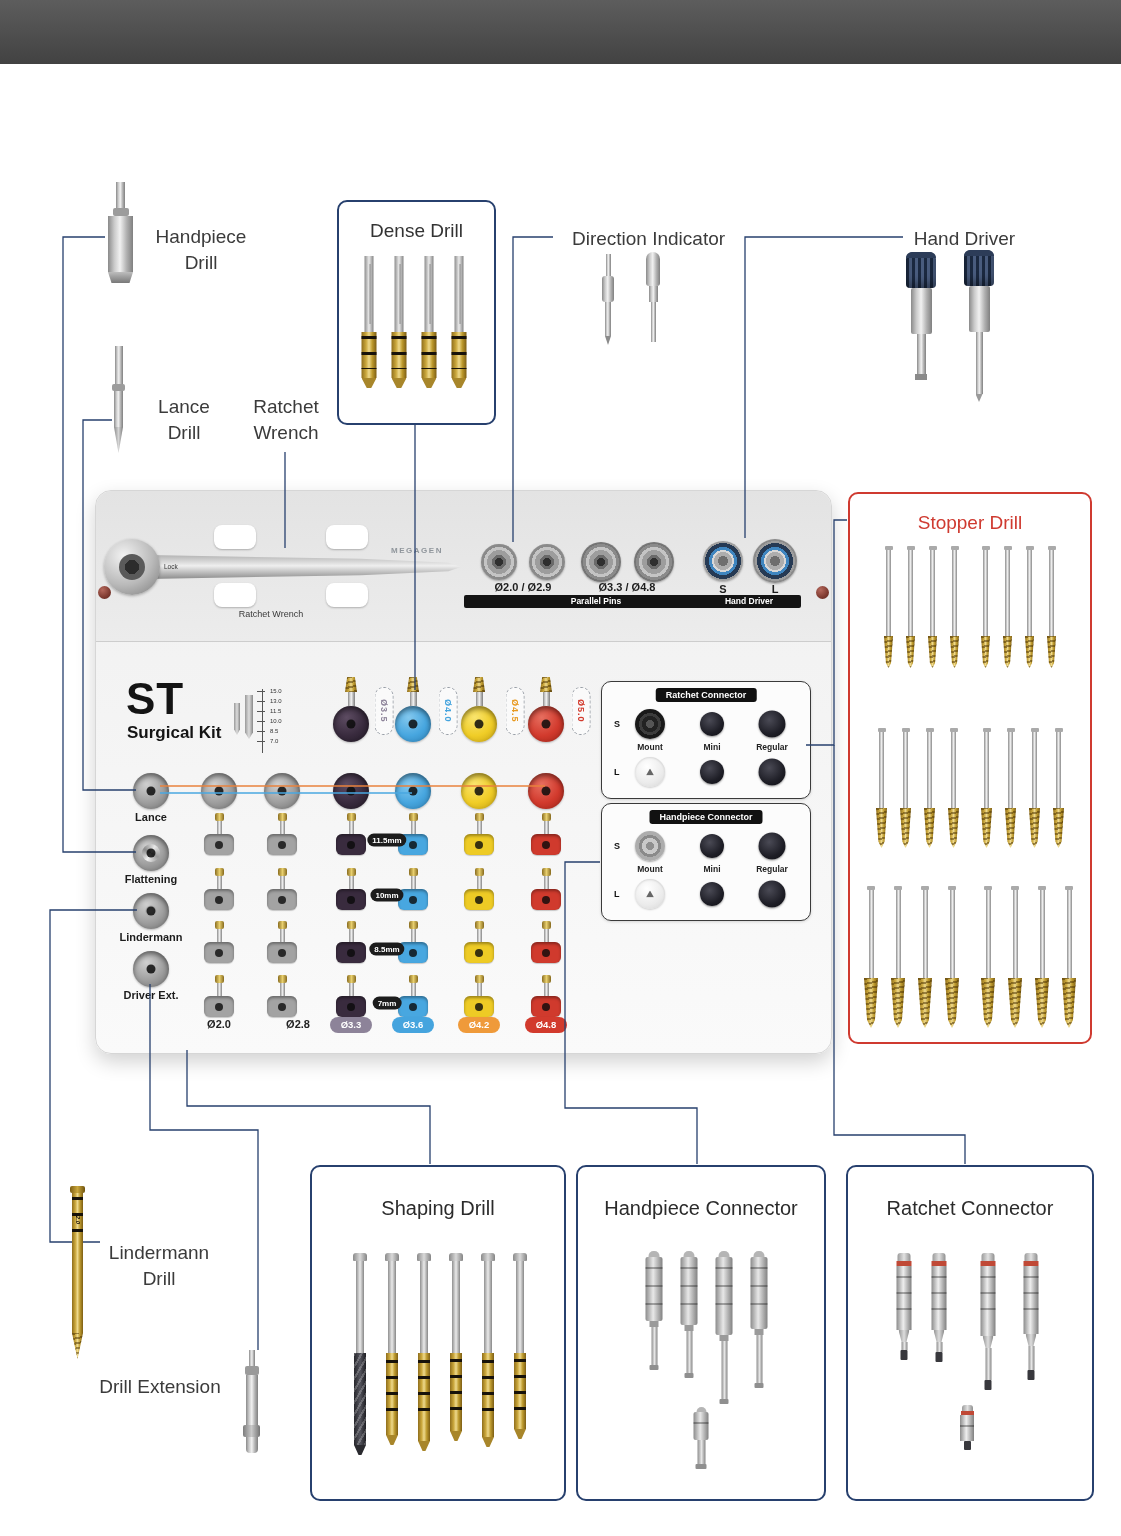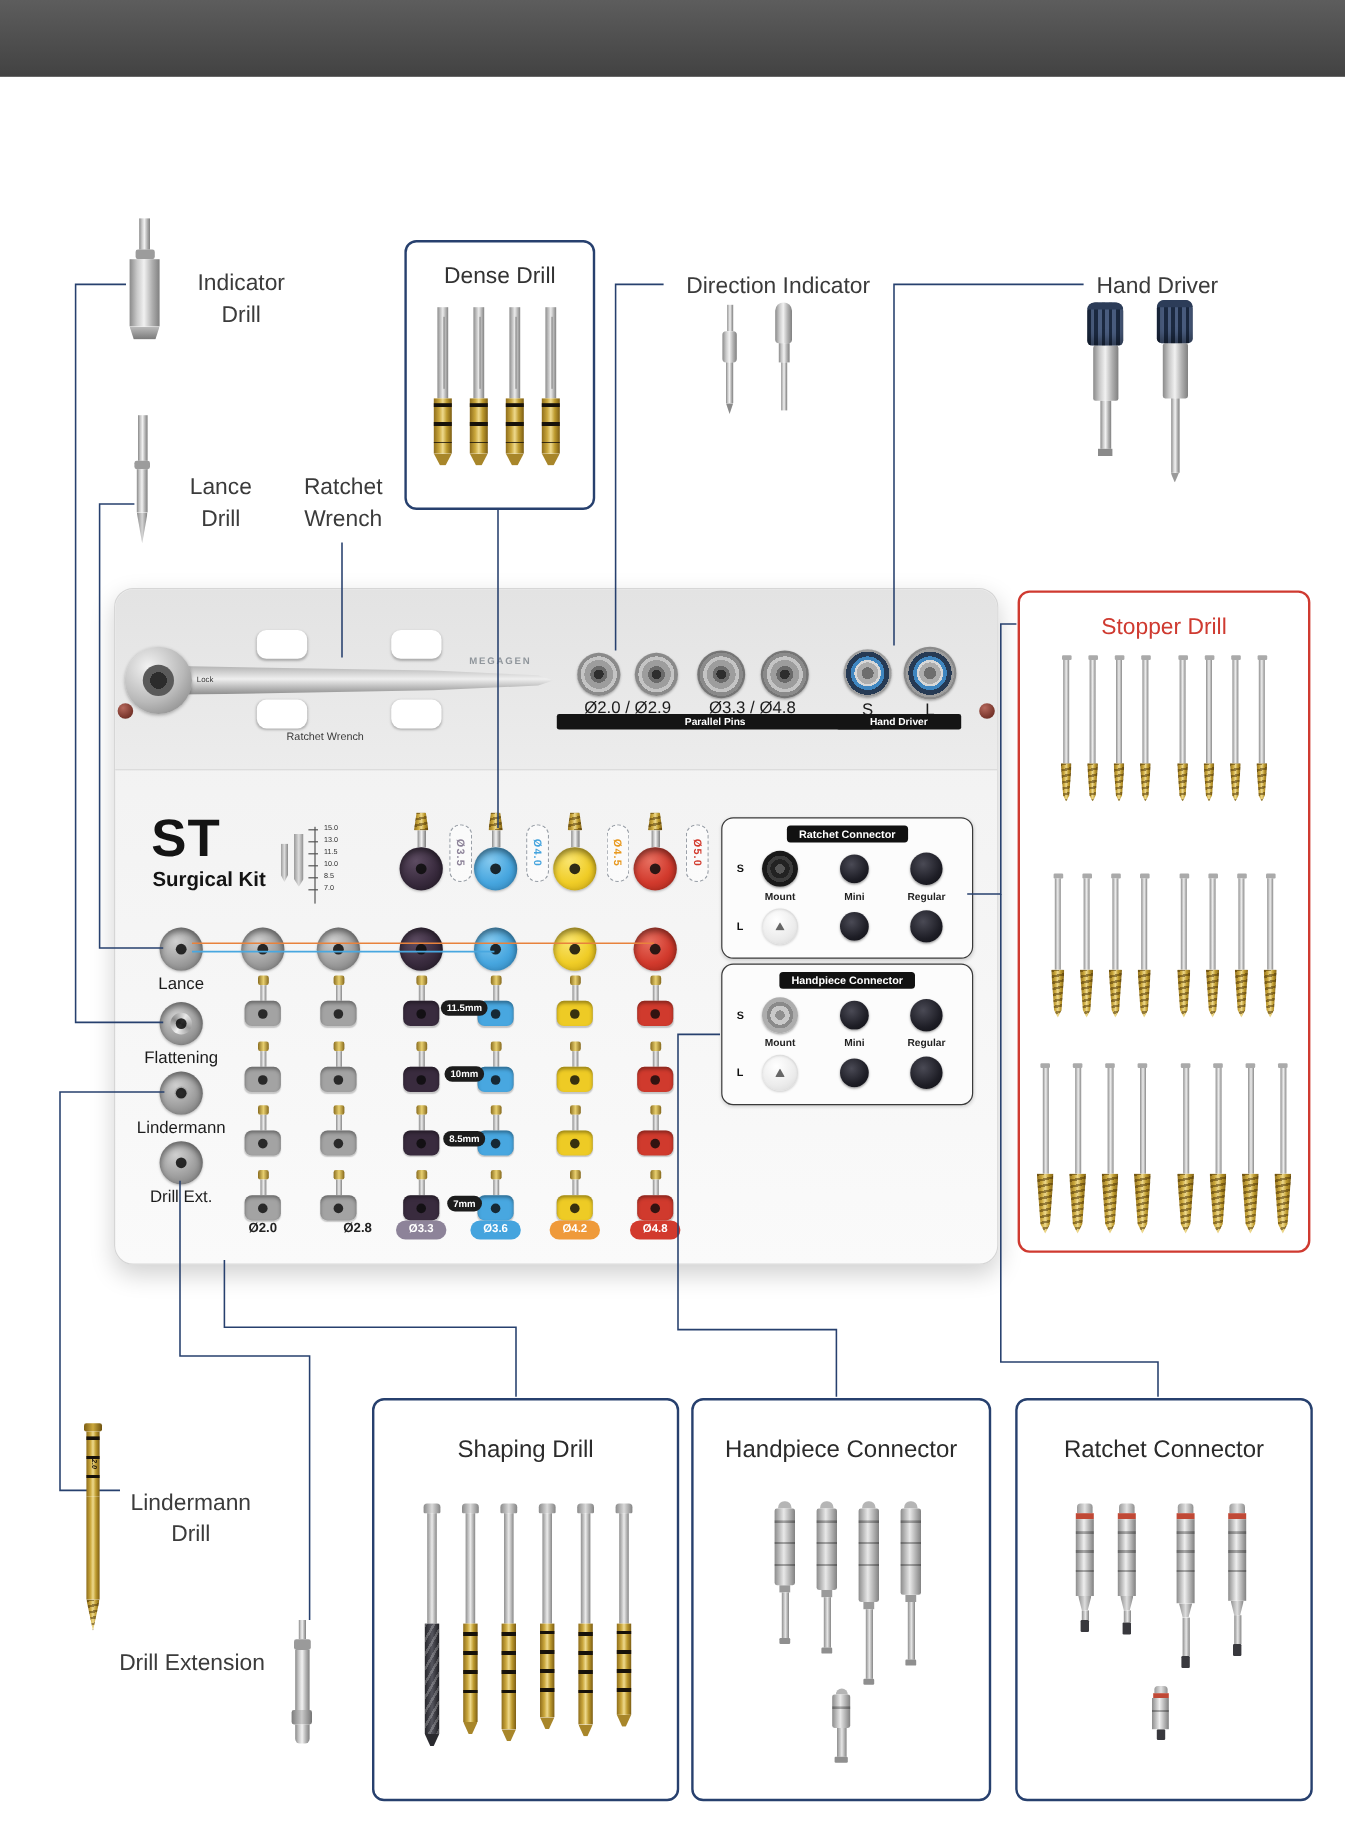--- a/index.html
+++ b/index.html
@@ -38,21 +38,21 @@
   .clip{position:absolute;width:42px;height:24px;background:#fff;border-radius:8px;box-shadow:0 1px 2px rgba(0,0,0,.25)}
   .wr-handle{position:absolute;left:52px;top:64px;width:313px;height:24px;background:linear-gradient(180deg,#b3b3b3,#efefef 45%,#8c8c8c);clip-path:polygon(0% 0%,68% 16%,96% 32%,100% 50%,96% 68%,68% 84%,0% 100%)}
   .wr-head{position:absolute;left:8px;top:48px;width:56px;height:56px;border-radius:50%;background:radial-gradient(circle at 35% 30%,#f2f2f2,#b9b9b9 55%,#7a7a7a);box-shadow:0 1px 3px rgba(0,0,0,.3)}
   .wr-head::after{content:"";position:absolute;left:50%;top:50%;transform:translate(-50%,-50%);width:26px;height:26px;border-radius:50%;background:radial-gradient(circle,#2c2c2c 0 7px,#5a5a5a 7px)}
   .wr-lock{position:absolute;left:68px;top:72px;font-size:6.5px;color:#333;z-index:3}
   .wr-cap{position:absolute;left:110px;top:118px;width:130px;text-align:center;font-size:9px;color:#3a3a3a;z-index:3}
   .brand{position:absolute;left:286px;top:55px;width:70px;text-align:center;font-size:8px;font-weight:700;letter-spacing:1.5px;color:#90969c;z-index:3}
   .pos{position:absolute;transform:translate(-50%,-50%);z-index:3}
   .pin{border-radius:50%;background:radial-gradient(circle,#2e2e2e 0 4px,#6a6a6a 4px 7px,#9d9d9d 7px 12px,#c4c4c4 12px 15px,#8a8a8a 15px 18px,#757575 18px);box-shadow:0 1px 2px rgba(0,0,0,.3)}
   .hdpin{border-radius:50%;background:radial-gradient(circle,#6e6e6e 0 5px,#adadad 5px 9px,#d8d8d8 9px 11px,#3f86c0 11px 14px,#263a54 14px 18px,#9d9d9d 18px 20px,#8a8a8a 20px);box-shadow:0 1px 2px rgba(0,0,0,.3)}
-  .tinyb{position:absolute;transform:translateX(-50%);font-size:14px;font-weight:400;color:#1c1c1c;z-index:3;white-space:nowrap}
+  .tinyb{position:absolute;transform:translateX(-50%);font-size:11px;font-weight:700;color:#1c1c1c;z-index:3;white-space:nowrap}
   .blackbar{position:absolute;height:13px;background:#141414;color:#fff;font-size:8.5px;font-weight:700;text-align:center;line-height:13px;border-radius:2px;z-index:3}
   .knobr{position:absolute;width:13px;height:13px;border-radius:50%;background:radial-gradient(circle at 35% 30%,#b5685c,#7e3a30 60%,#5c241c)}
   .st-logo{position:absolute;left:30px;top:186px;font-size:44px;font-weight:900;color:#141414;letter-spacing:1px;line-height:1;z-index:3}
   .st-logo2{position:absolute;left:31px;top:232px;font-size:17px;font-weight:700;color:#141414;z-index:3}
   .gauge{position:absolute;left:130px;top:196px;width:72px;height:80px;z-index:3}
   .g-axis{position:absolute;left:36px;top:2px;height:64px;border-left:1px solid #555}
   .tk{position:absolute;left:31px;width:8px;border-top:1px solid #555}
   .gauge span{position:absolute;left:44px;font-size:6px;color:#333;line-height:1}
   .g-d1{position:absolute;left:8px;top:16px;width:6px;height:32px;background:linear-gradient(90deg,#999,#ddd,#888);clip-path:polygon(0 0,100% 0,100% 82%,50% 100%,0 82%)}
   .g-d2{position:absolute;left:19px;top:8px;width:8px;height:44px;background:linear-gradient(90deg,#999,#ddd,#888);clip-path:polygon(0 0,100% 0,100% 85%,50% 100%,0 85%)}
@@ -180,21 +180,21 @@
     <polyline points="847,520 834,520 834,745 806,745"></polyline>
     <polyline points="834,745 834,1135 965,1135 965,1164"></polyline>
     <polyline points="600,862 565,862 565,1108 697,1108 697,1164"></polyline>
     <polyline points="187,1050 187,1106 430,1106 430,1164"></polyline>
     <polyline points="137,910 50,910 50,1242 100,1242"></polyline>
     <polyline points="150,984 150,1130 258,1130 258,1350"></polyline>
     <polyline class="or" points="160,786 545,786"></polyline>
     <polyline class="bl" points="160,793 412,793"></polyline>
   </svg>
 
-  <div class="lbl" style="left:150px;top:224px;width:102px">Indicator Drill</div>
+  <div class="lbl" style="left:150px;top:224px;width:102px">Handpiece Drill</div>
   <div class="lbl" style="left:152px;top:394px;width:64px">Lance Drill</div>
   <div class="lbl" style="left:244px;top:394px;width:84px">Ratchet Wrench</div>
   <div class="lbl" style="left:556px;top:226px;width:185px">Direction Indicator</div>
   <div class="lbl" style="left:902px;top:226px;width:125px">Hand Driver</div>
   <div class="lbl" style="left:100px;top:1240px;width:118px">Lindermann Drill</div>
   <div class="lbl" style="left:96px;top:1374px;width:128px">Drill Extension</div>
 
   <div class="img" style="left:108px;top:182px">
     <i class="f1 mt"></i>
       <i class="f2"></i>
@@ -525,21 +525,21 @@
     <span class="tinyb" style="left:55px;top:382px">Flattening</span>
     <div class="pos" style="left:55px;top:420px">
         <i class="hole hg">
           <i class="inner-pin"></i>
         </i>
       </div>
     <span class="tinyb" style="left:55px;top:440px">Lindermann</span>
     <div class="pos" style="left:55px;top:478px">
         <i class="hole hg"></i>
       </div>
-    <span class="tinyb" style="left:55px;top:498px">Drill Ext.</span>
+    <span class="tinyb" style="left:55px;top:498px">Driver Ext.</span>
 
     <div class="gcell" style="left:105px;top:322px">
         <i class="gtop"></i>
         <i class="gshaft"></i>
         <i class="holder c-gray"></i>
       </div>
     <div class="gcell" style="left:168px;top:322px">
         <i class="gtop"></i>
         <i class="gshaft"></i>
         <i class="holder c-gray"></i>

